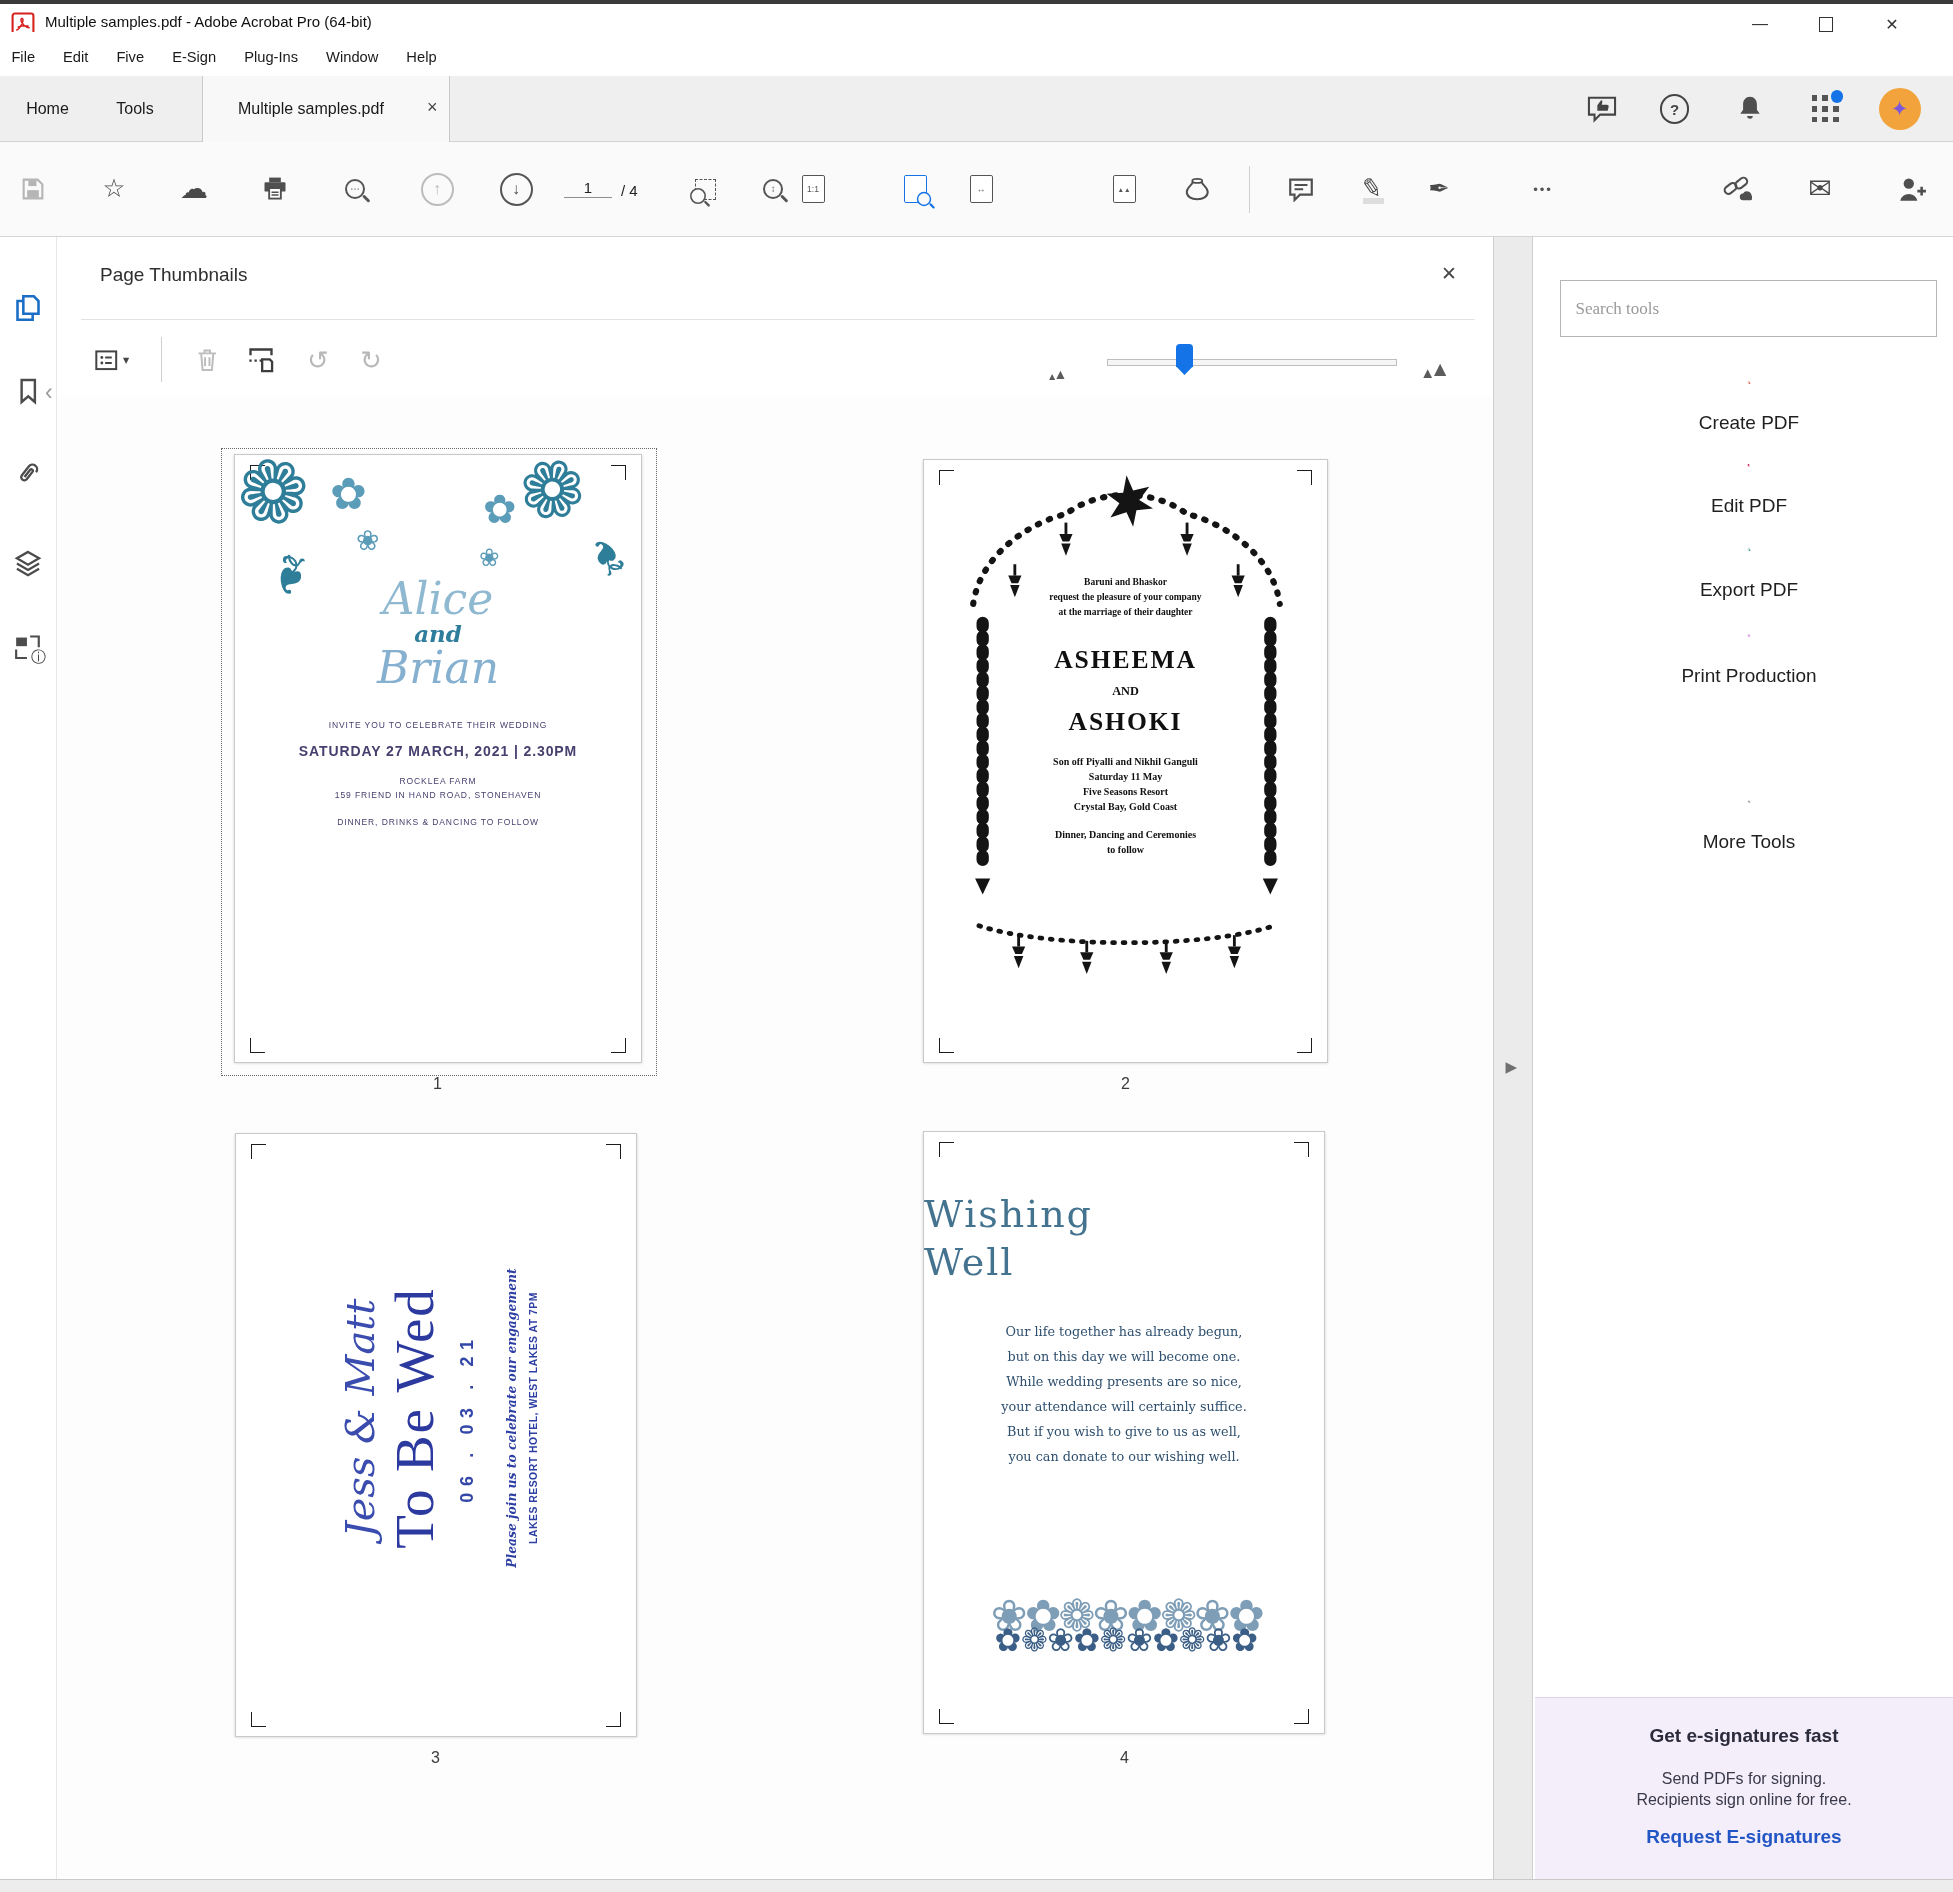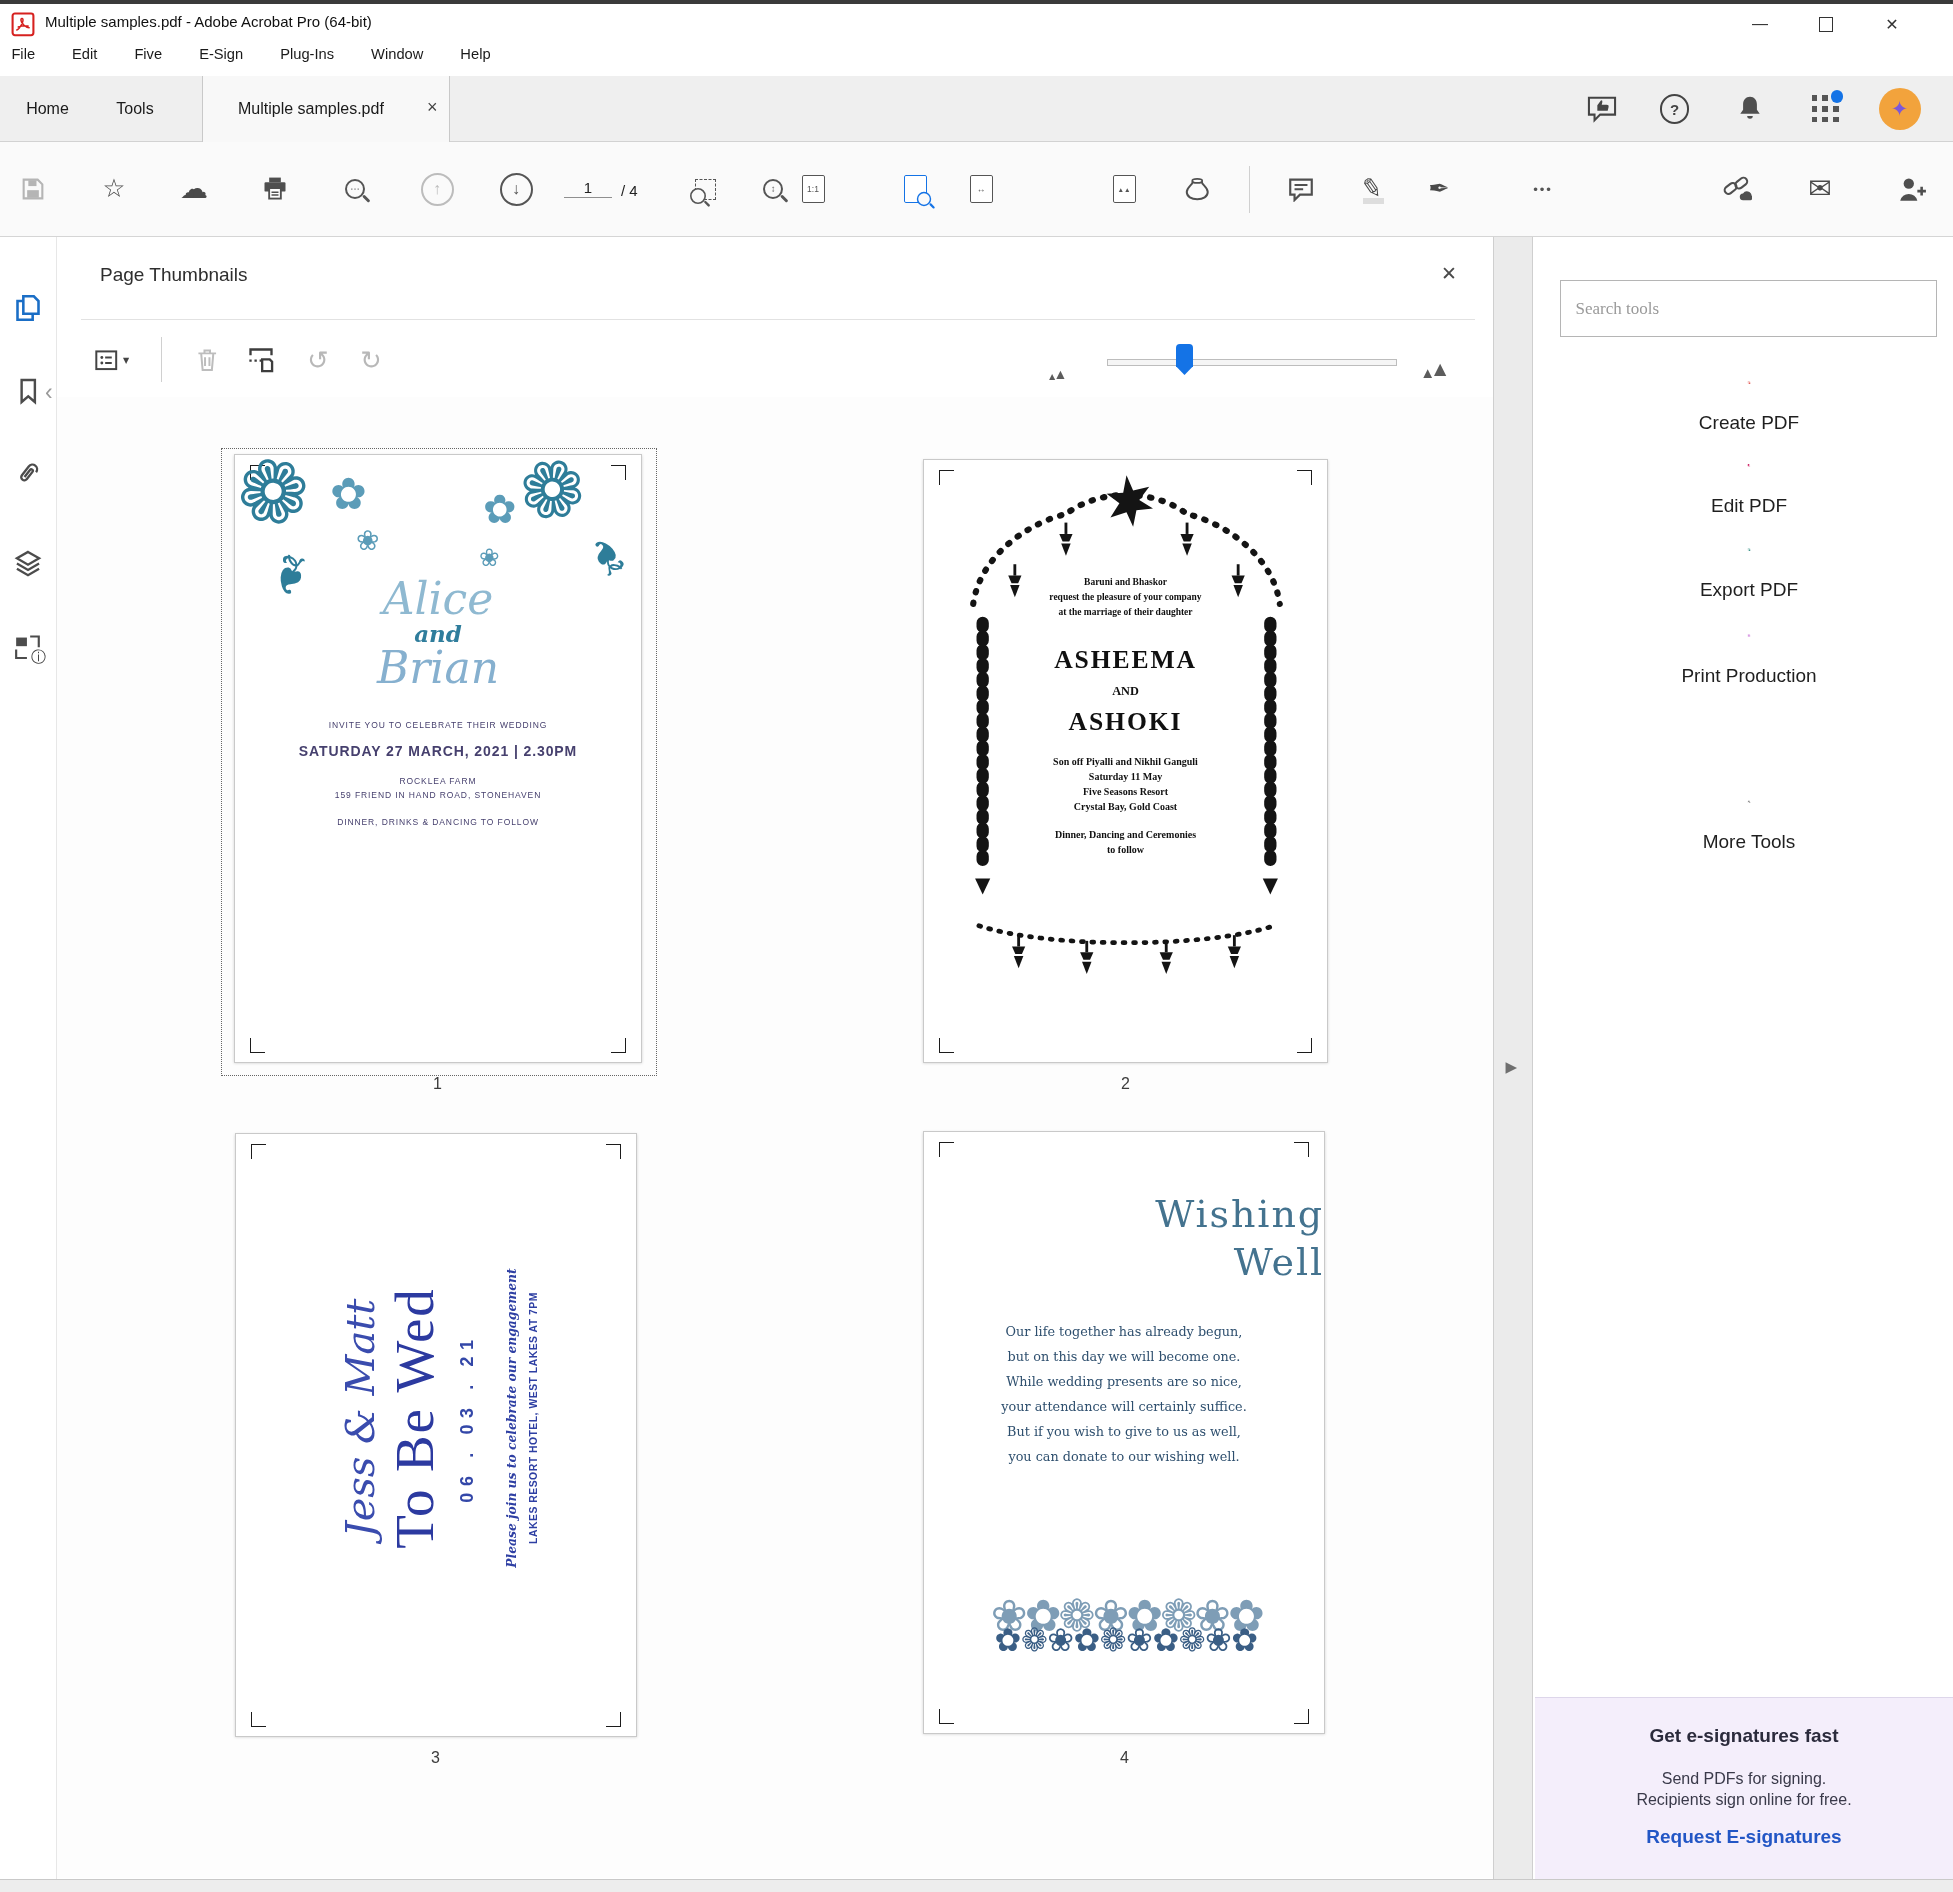--- a/index.html
+++ b/index.html
@@ -5,21 +5,21 @@
   html,body{margin:0;padding:0;}
   body{width:1953px;height:1893px;position:relative;background:#fff;
        font-family:"Liberation Sans", sans-serif;color:#222;overflow:hidden;}
   .abs{position:absolute;}
   
   #topedge{left:0;top:0;width:1953px;height:3.8px;background:#3a3a3a;}
   #titlebar{left:0;top:3.8px;width:1953px;height:39px;background:#fff;}
   #titlebar .title{position:absolute;left:45px;top:9.5px;font-size:15px;color:#101010;}
   .winbtn{position:absolute;top:5.7px;width:44px;height:30px;display:flex;align-items:center;justify-content:center;font-size:16px;color:#333;cursor:pointer;}
   .maxbox{width:12.3px;height:12.3px;border:1.5px solid #333;display:inline-block;}
-  #menubar{left:0;top:46px;width:1953px;height:33px;background:#fff;display:flex;align-items:flex-start;gap:37px;padding-left:11.4px;box-sizing:border-box;}
+  #menubar{left:0;top:32px;width:1953px;height:33px;background:#fff;display:flex;align-items:flex-end;gap:28px;padding-left:11.4px;box-sizing:border-box;}
   #menubar .mi{font-size:14.7px;color:#1a1a1a;cursor:pointer;}
   
   #tabbar{left:0;top:76px;width:1953px;height:66px;background:#efefef;border-bottom:0.9px solid #d2d2d2;box-sizing:border-box;}
   .tablbl{position:absolute;top:0;height:66px;display:flex;align-items:center;justify-content:center;font-size:16px;color:#1a1a1a;cursor:pointer;}
   #doctab{position:absolute;left:202px;top:0;width:248px;height:66px;background:#f8f8f8;border-left:0.9px solid #c9c9c9;border-right:0.9px solid #c9c9c9;display:flex;align-items:center;padding-left:35px;box-sizing:border-box;font-size:16px;color:#1a1a1a;cursor:pointer;}
   #doctab .tclose{position:absolute;right:11.4px;top:21px;font-size:18px;color:#444;}
   .topico{position:absolute;top:0;height:66px;display:flex;align-items:center;justify-content:center;width:49px;cursor:pointer;}
   .qcirc{width:25.6px;height:25.6px;border:2.3px solid #444;border-radius:50%;display:flex;align-items:center;justify-content:center;font-size:15px;font-weight:bold;color:#444;}
   .grid9{position:relative;width:28px;height:28px;display:grid;grid-template-columns:repeat(3,1fr);grid-template-rows:repeat(3,1fr);gap:4.7px;}
   .grid9 i{background:#555;width:5.7px;height:5.7px;}
@@ -89,21 +89,21 @@
   .p2n{font-size:25.6px;letter-spacing:1.9px;}
   .p2d{font-size:10px;line-height:15px;}
   
   .p3wrap{position:absolute;left:-11.4px;top:71px;width:426px;height:426px;transform:rotate(-90deg);display:flex;flex-direction:column;align-items:center;justify-content:center;color:#2e3fa3;}
   .p3script{font-family:"DejaVu Serif",serif;font-style:italic;font-size:40px;color:#3a4cae;}
   .p3head{font-family:"Liberation Serif",serif;font-size:55px;letter-spacing:1.9px;line-height:1;color:#2c3aa0;margin-top:3.8px;}
   .p3date{font-size:18px;font-weight:bold;letter-spacing:6.6px;margin-top:15px;color:#3347a8;}
   .p3n1{font-family:"DejaVu Serif",serif;font-style:italic;font-weight:bold;font-size:12.3px;margin-top:26.5px;}
   .p3n2{font-size:10.4px;font-weight:bold;letter-spacing:0.5px;margin-top:8.5px;}
   
-  .p4ttl{position:absolute;left:0;top:59px;width:100%;text-align:right;font-family:"DejaVu Serif",serif;font-size:38px;letter-spacing:1.9px;color:#44738f;line-height:1.25;}
+  .p4ttl{position:absolute;left:0;top:59px;width:100%;text-align:left;font-family:"DejaVu Serif",serif;font-size:38px;letter-spacing:1.9px;color:#44738f;line-height:1.25;}
   .p4poem{position:absolute;left:0;top:187px;width:100%;text-align:center;font-family:"DejaVu Serif",serif;font-size:12.8px;line-height:25px;color:#2e4f6e;}
   .p4fl{position:absolute;left:0;width:100%;text-align:center;line-height:1;white-space:nowrap;overflow:hidden;}
   
   #zslider .track{position:absolute;left:1107px;top:359px;width:290px;height:6.6px;background:#f5f5f5;border:0.9px solid #bdbdbd;box-sizing:border-box;cursor:pointer;}
   #zslider .handle{position:absolute;left:1176px;top:344px;width:17px;height:31px;background:#1473e6;border-radius:3.8px 3.8px 0 0;clip-path:polygon(0 0,100% 0,100% 72%,50% 100%,0 72%);cursor:pointer;}
   .mtn{position:relative;display:inline-block;color:#5c5c5c;}
   svg{display:block;}
 </style>
 </head>
 <body>

